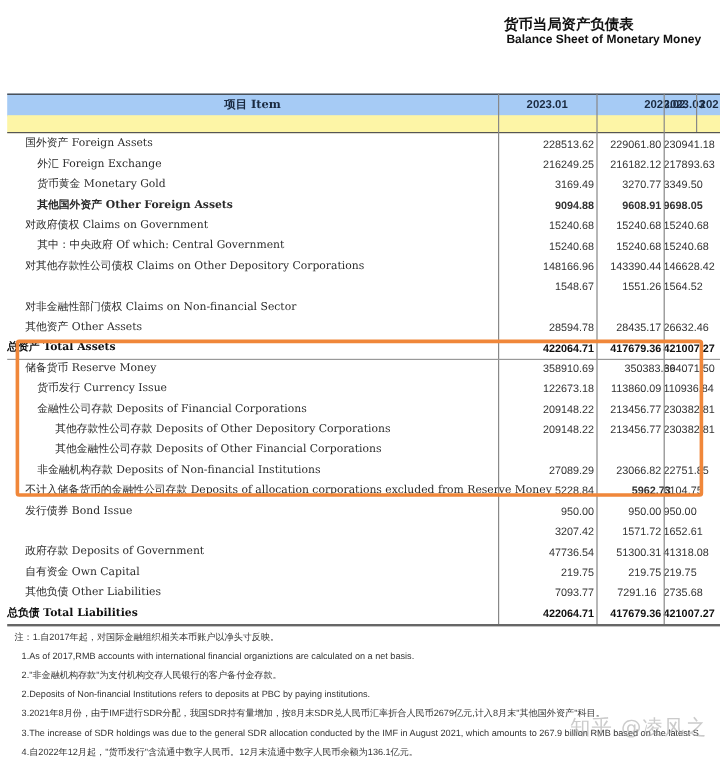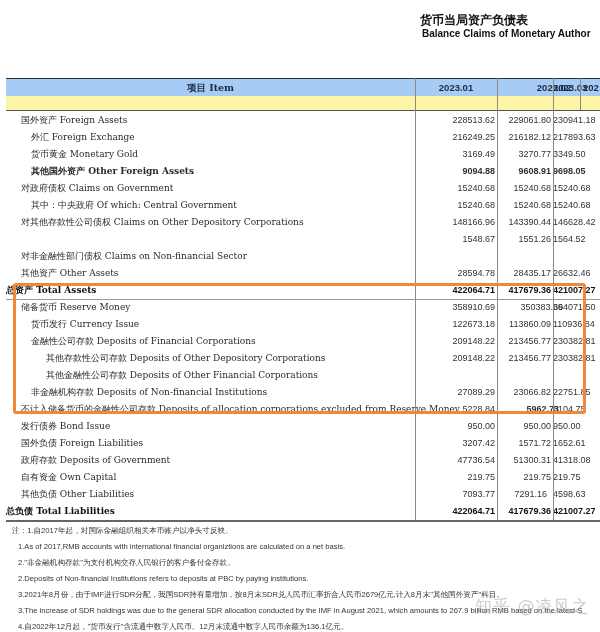--- a/index.html
+++ b/index.html
@@ -28,21 +28,21 @@
   .notes { position: absolute; left: 12px; top: 523px; width: 600px; font-family: "Liberation Sans", sans-serif; font-size: 7.6px; color: #333; }
   .note-line { height: 17px; line-height: 17px; white-space: nowrap; }
   .note-line.indent { padding-left: 6px; }
   .watermark { position: absolute; left: 475px; top: 595px; font-family: "DejaVu Sans", sans-serif; font-size: 17px; color: rgba(160,160,160,0.55); white-space: nowrap; letter-spacing: 1px; }
 </style>
 </head>
 <body>
 
 <div class="title-block">
   <div class="title-cn">货币当局资产负债表</div>
-  <div class="title-en">Balance Claims of  Monetary Author</div>
+  <div class="title-en">Balance Sheet of  Monetary Money</div>
 </div>
 
 <div class="table" id="tbl">
   <div class="hdr">
     <div class="hdr-cell hdr-item" style="width: 409px;">项目 Item</div>
     <div class="hdr-cell" style="left: 409px; width: 82px;">2023.01</div>
     <div class="hdr-cell" style="left: 491px; width: 56px; padding-left: 29px;">2023.02</div>
     <div class="hdr-cell" style="left: 547px; width: 27px;">2023.03</div>
   <div class="hdr-cell" style="left: 577px; width: 30px; text-align: left;">202</div>
     </div>
@@ -154,42 +154,41 @@
       <div class="num" style="left: 499px; width: 54px; font-weight: bold;">5962.73</div>
       <div class="num" style="left: 547px; width: 25px;">6104.75</div>
     </div>
     <div class="row" style="top: 340px;">
       <div class="label" style="left: 15px;">发行债券  Bond Issue</div>
       <div class="num" style="left: 409px; width: 80px;">950.00</div>
       <div class="num" style="left: 491px; width: 54px;">950.00</div>
       <div class="num" style="left: 547px; width: 25px;">950.00</div>
     </div>
     <div class="row" style="top: 357px;">
-      <div class="label" style="left: 15px;">国外负债  Foreign Liabilities</div>
       <div class="num" style="left: 409px; width: 80px;">3207.42</div>
       <div class="num" style="left: 491px; width: 54px;">1571.72</div>
       <div class="num" style="left: 547px; width: 25px;">1652.61</div>
     </div>
     <div class="row" style="top: 374px;">
       <div class="label" style="left: 15px;">政府存款  Deposits of Government</div>
       <div class="num" style="left: 409px; width: 80px;">47736.54</div>
       <div class="num" style="left: 491px; width: 54px;">51300.31</div>
       <div class="num" style="left: 547px; width: 25px;">41318.08</div>
     </div>
     <div class="row" style="top: 391px;">
       <div class="label" style="left: 15px;">自有资金  Own Capital</div>
       <div class="num" style="left: 409px; width: 80px;">219.75</div>
       <div class="num" style="left: 491px; width: 54px;">219.75</div>
       <div class="num" style="left: 547px; width: 25px;">219.75</div>
     </div>
     <div class="row" style="top: 408px;">
       <div class="label" style="left: 15px;">其他负债  Other Liabilities</div>
       <div class="num" style="left: 409px; width: 80px;">7093.77</div>
       <div class="num" style="left: 487px; width: 54px;">7291.16</div>
-      <div class="num" style="left: 547px; width: 25px;">4598.63</div>
+      <div class="num" style="left: 547px; width: 25px;">2735.68</div>
     </div>
     <div class="row bold" style="top: 425px;">
       <div class="label" style="left: 0px;">总负债  Total  Liabilities</div>
       <div class="num" style="left: 409px; width: 80px;">422064.71</div>
       <div class="num" style="left: 491px; width: 54px;">417679.36</div>
       <div class="num" style="left: 547px; width: 25px;">421007.27</div>
     </div>
     <div class="vline" style="left: 409px; height: 442px;"></div>
     <div class="vline" style="left: 491px; height: 442px;"></div>
     <div class="vline" style="left: 547px; height: 442px;"></div>

